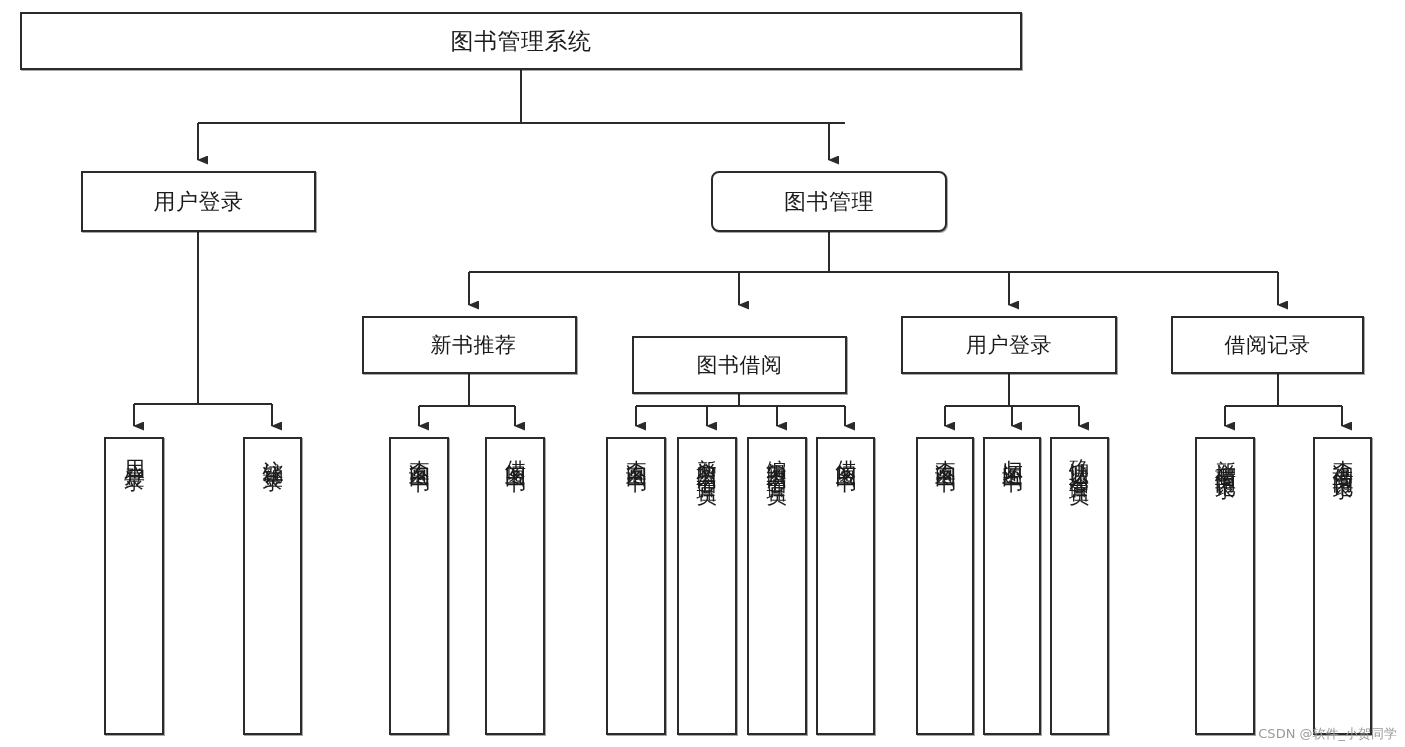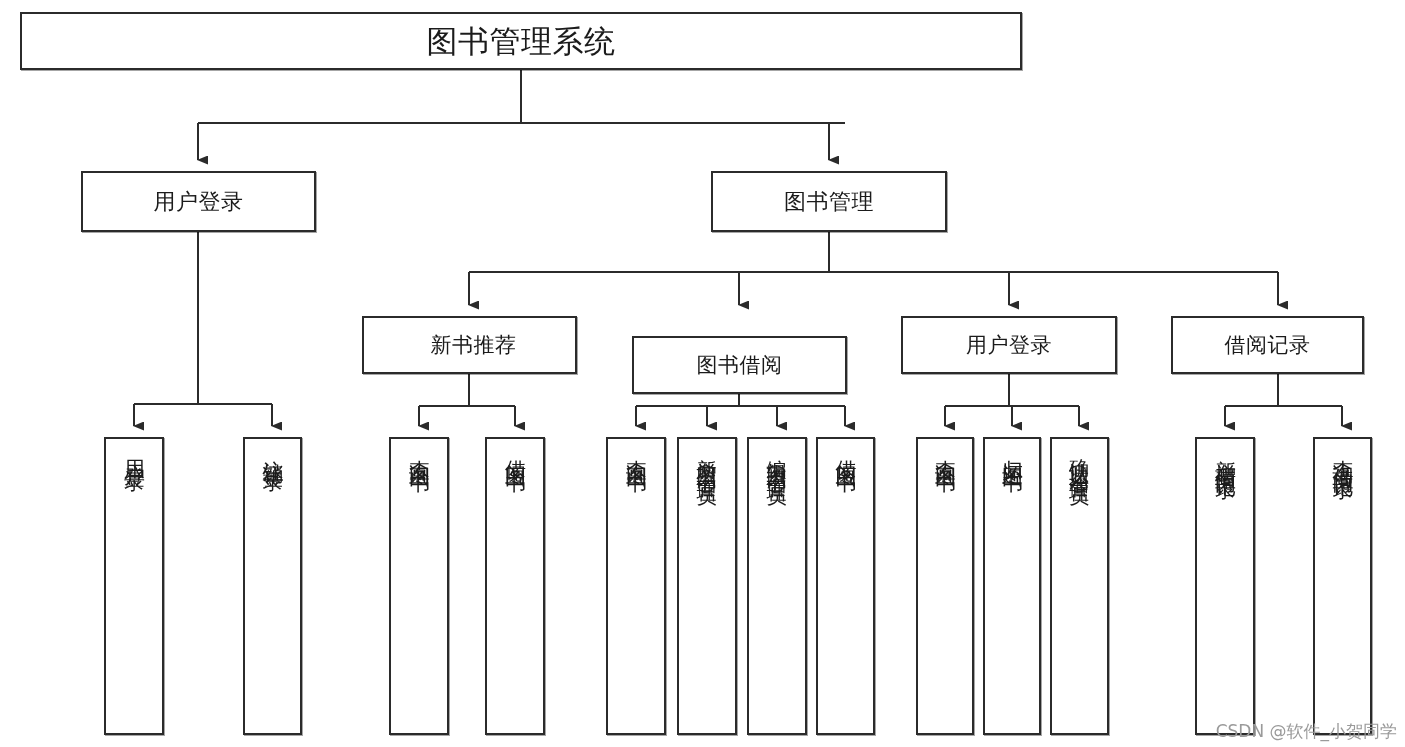--- a/index.html
+++ b/index.html
@@ -46,31 +46,31 @@
   }
   .node.horizontal .label {
     writing-mode: horizontal-tb;
   }
   .node.vertical .label {
     writing-mode: vertical-rl;
     text-orientation: upright;
     letter-spacing: 4px;
     line-height: 1.1;
   }
-  .root-node .label { font-size: 31px; }
+  .root-node .label { font-size: 23px; }
   .level1-node .label { font-size: 22px; }
   .level2-node .label { font-size: 21px; }
   .leaf-node .label { font-size: 21px; }
   .node.vertical { align-items: flex-start; padding-top: 4px; }
   .leaf-tall .label { font-size: 20px; letter-spacing: 3px; }
   #watermark {
     position: absolute;
     right: 8px;
     bottom: 4px;
-    font-size: 17px;
+    font-size: 13px;
     color: #9a9a9a;
     white-space: nowrap;
     font-family: "DejaVu Sans", "Liberation Sans", sans-serif;
   }
 </style>
 </head>
 <body>
 
 <div id="diagram-root">
 
@@ -124,21 +124,21 @@
     </g>
   </svg>
 
   <div class="node horizontal root-node" style="left:20px; top:12px; width:1002px; height:58px;">
     <span class="label">图书管理系统</span>
   </div>
 
   <div class="node horizontal level1-node" style="left:81px; top:171px; width:235px; height:61px;">
     <span class="label">用户登录</span>
   </div>
-  <div class="node horizontal level1-node" style="left:711px; top:171px; width:236px; height:61px;">
+  <div class="node horizontal level1-node" style="left:711px; top:171px; width:236px; height:61px;border-radius:8px;">
     <span class="label">图书管理</span>
   </div>
 
   <div class="node horizontal level2-node" style="left:362px; top:316px; width:215px; height:58px;padding-left:8px;">
     <span class="label">新书推荐</span>
   </div>
   <div class="node horizontal level2-node" style="left:632px; top:316px; width:215px; height:58px;margin-top:20px;">
     <span class="label">图书借阅</span>
   </div>
   <div class="node horizontal level2-node" style="left:901px; top:316px; width:216px; height:58px;">

